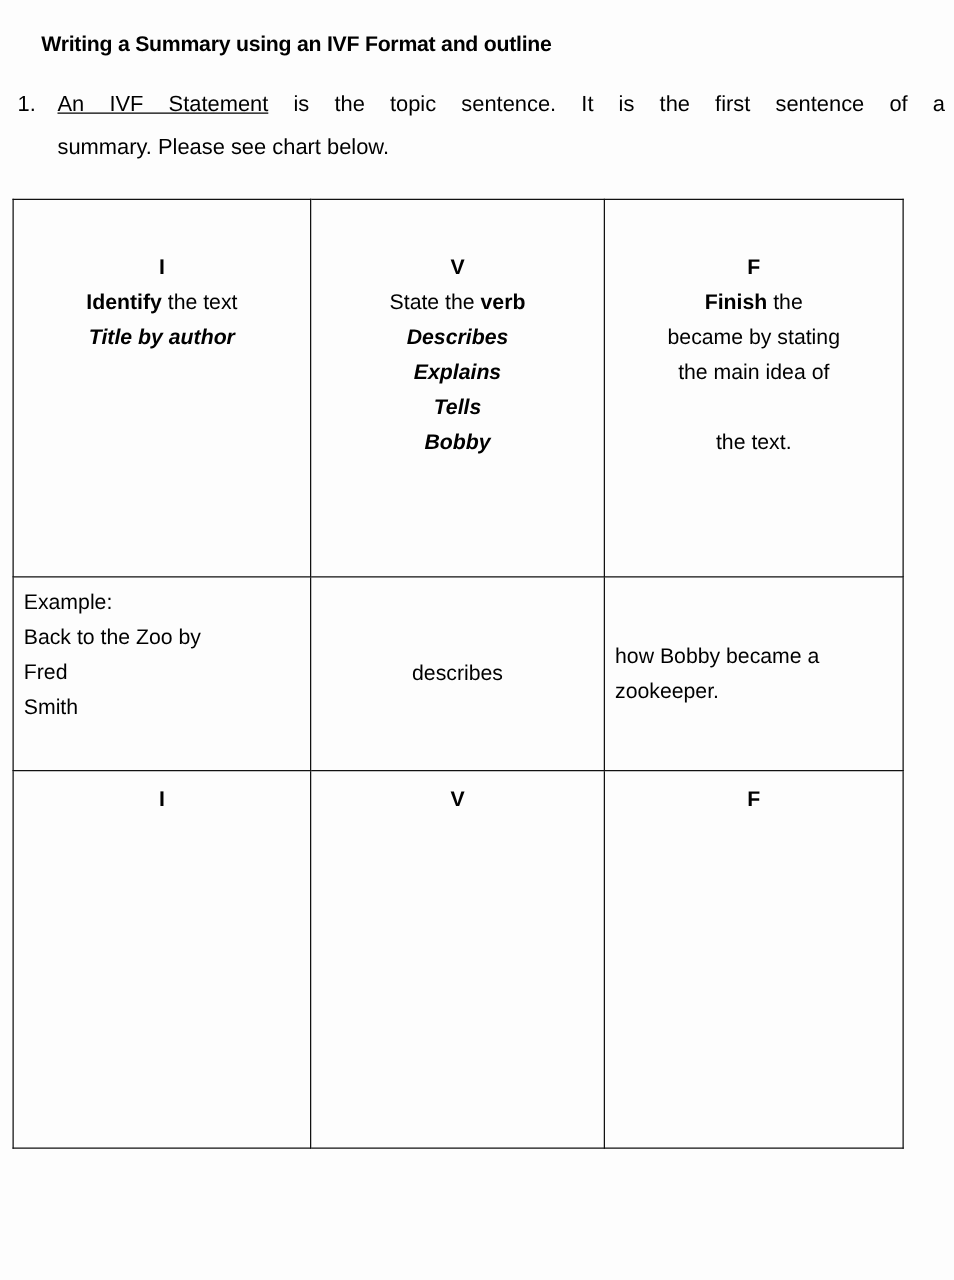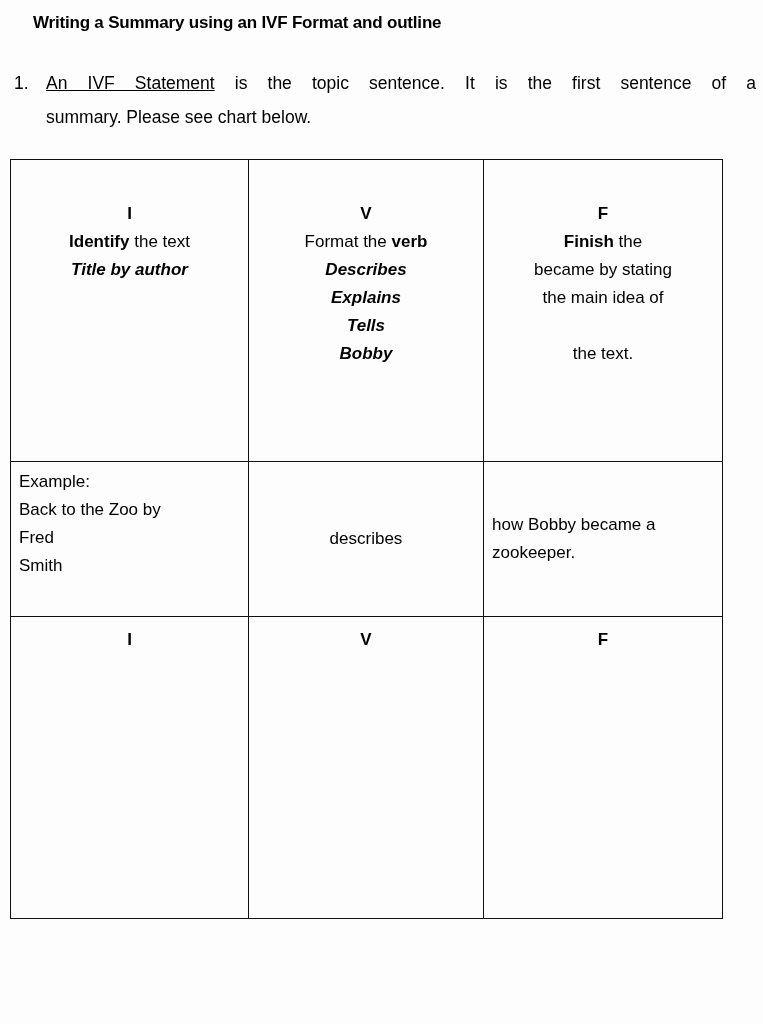--- a/index.html
+++ b/index.html
@@ -20,21 +20,21 @@
     position: relative;
     width: 763px;
     height: 1024px;
     background: #fdfdfd;
   }
 
   
   .doc-title {
     position: absolute;
     left: 33px;
-    top: 12px;
+    top: 25px;
     width: 680px;
     font-size: 17px;
     font-weight: bold;
     letter-spacing: -0.2px;
     line-height: 22px;
   }
 
   
   .numbered-item {
     position: absolute;
@@ -168,21 +168,21 @@
 
       <tr>
         <td class="hdr-cell">
           <span class="letter ln">I</span>
           <span class="ln"><span class="bold">Identify</span><span> the text</span></span>
           <span class="ln ital">Title by author</span>
         </td>
 
         <td class="hdr-cell">
           <span class="letter ln">V</span>
-          <span class="ln"><span>Format the </span><span class="bold">verb</span></span>
+          <span class="ln"><span>State the </span><span class="bold">verb</span></span>
           <span class="ln ital">Describes</span>
           <span class="ln ital">Explains</span>
           <span class="ln ital">Tells</span>
           <span class="ln ital">Bobby</span>
         </td>
 
         <td class="hdr-cell">
           <span class="letter ln">F</span>
           <span class="ln"><span class="bold">Finish</span><span> the</span></span>
           <span class="ln">became by stating</span>

